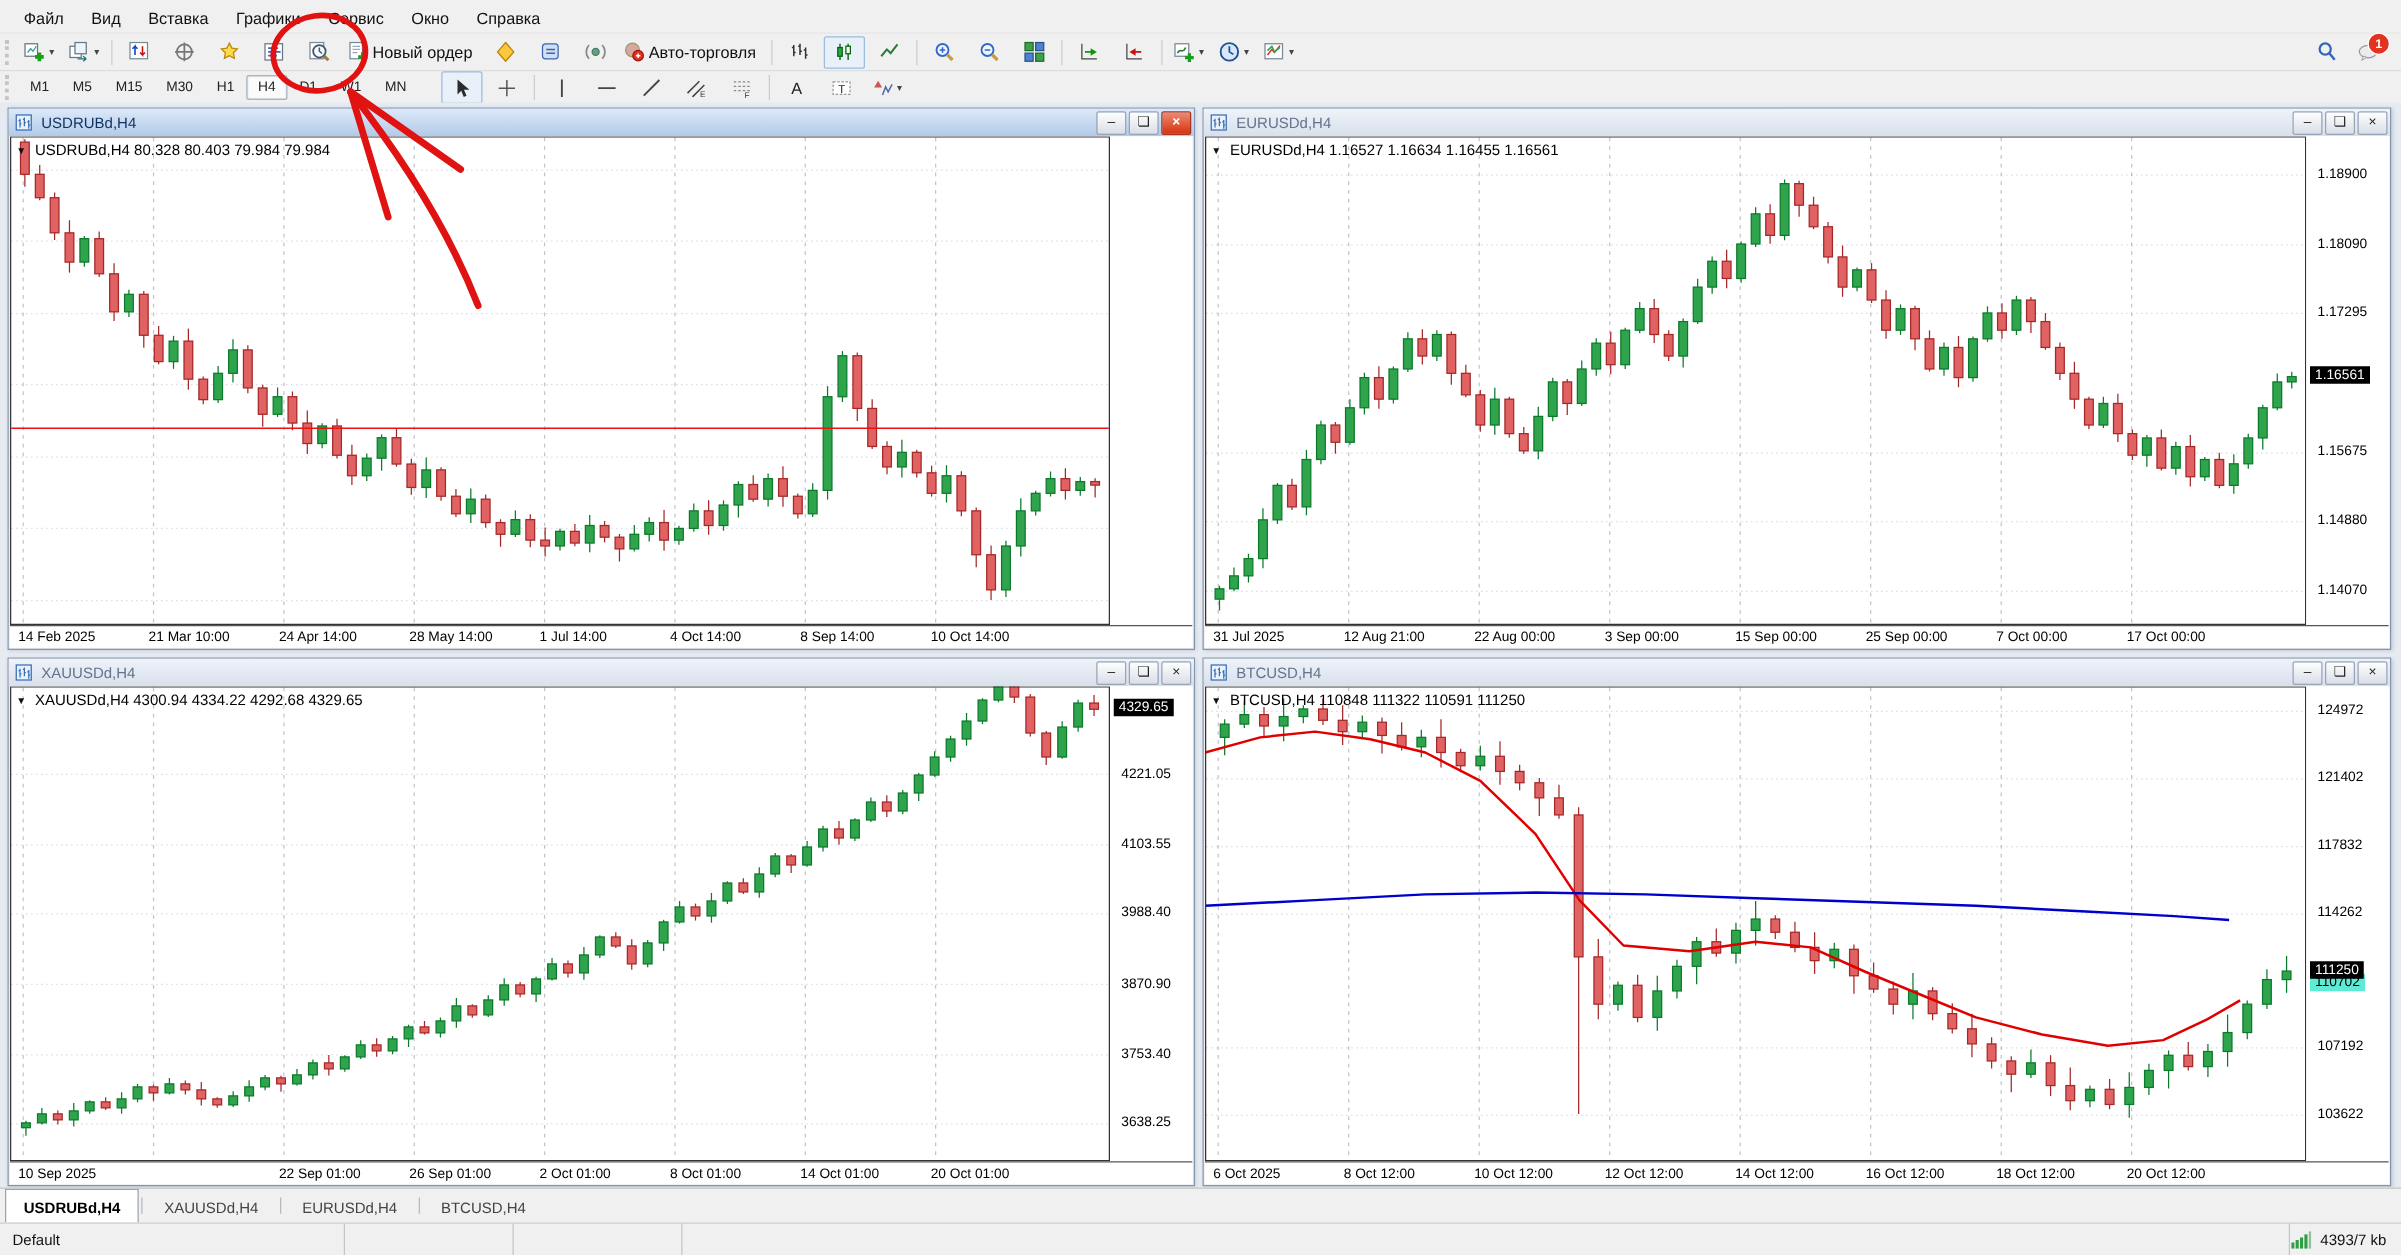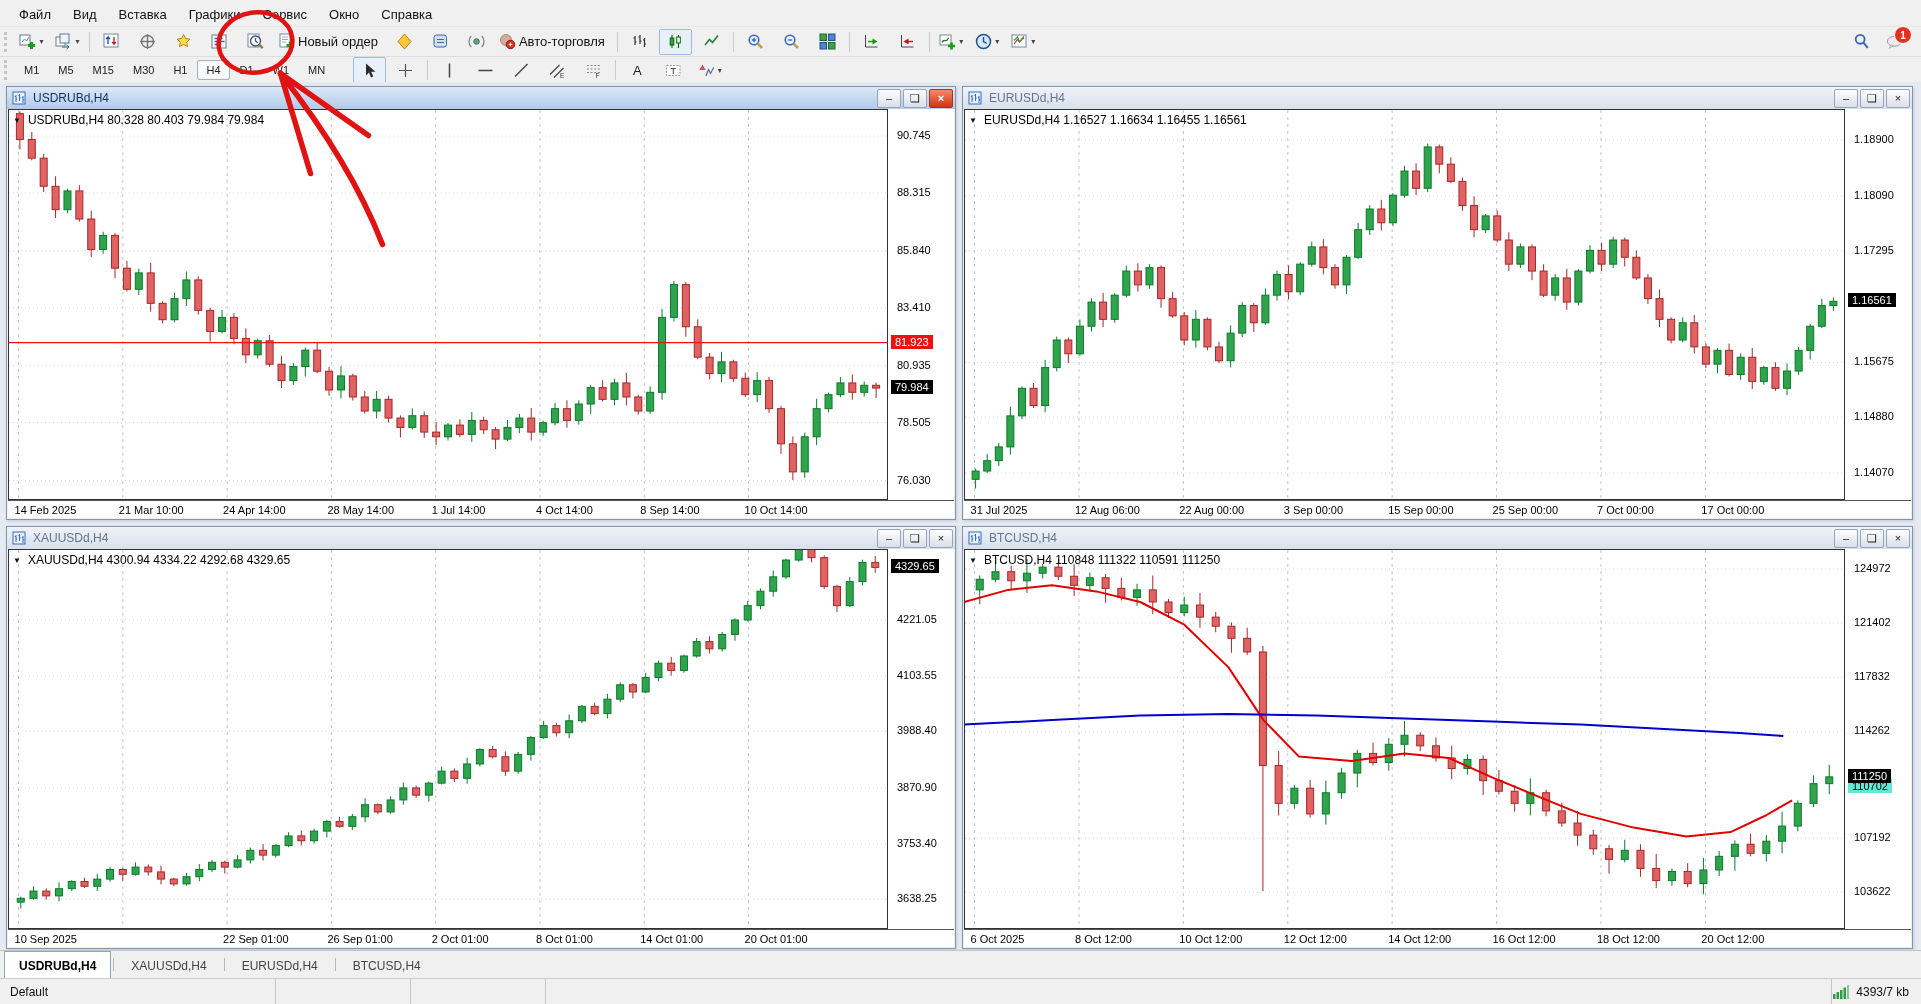--- a/index.html
+++ b/index.html
@@ -576,31 +576,20 @@
             <rect x="828.9324324324324" y="273.934131736527" width="7" height="11.70658682634729" fill="#2fa44d" stroke="#0b7a2b" stroke-width="1"></rect>
             <line x1="844.3243243243243" y1="265.5053892215569" x2="844.3243243243243" y2="290.6745508982037" stroke="#a52828" stroke-width="1"></line>
             <rect x="840.8243243243243" y="273.934131736527" width="7" height="9.365269461077958" fill="#e06262" stroke="#a52828" stroke-width="1"></rect>
             <line x1="856.2162162162161" y1="272.5878742514972" x2="856.2162162162161" y2="287.51377245509013" stroke="#0b7a2b" stroke-width="1"></line>
             <rect x="852.7162162162161" y="276.27544910179665" width="7" height="7.0239520958082835" fill="#2fa44d" stroke="#0b7a2b" stroke-width="1"></rect>
             <line x1="868.108108108108" y1="273.64146706586854" x2="868.108108108108" y2="289.0941616766466" stroke="#a52828" stroke-width="1"></line>
             <rect x="864.608108108108" y="276.27544910179665" width="7" height="2.809580838323086" fill="#e06262" stroke="#a52828" stroke-width="1"></rect>
             <line x1="1" y1="233.59323353293416" x2="879" y2="233.59323353293416" stroke="#ee1111" stroke-width="1.3"></line>
             <rect x="0.5" y="0.5" width="879" height="390" fill="none" stroke="#333333" stroke-width="1"></rect>
           </svg>
-          <div class="scale-col" style="left: 880px; width: 66px; height: 391px;">
-            <span class="scale-tick" style="top: 20.0422px;">90.745</span>
-            <span class="scale-tick" style="top: 76.9362px;">88.315</span>
-            <span class="scale-tick" style="top: 134.884px;">85.840</span>
-            <span class="scale-tick" style="top: 191.778px;">83.410</span>
-            <span class="scale-tick" style="top: 249.725px;">80.935</span>
-            <span class="scale-tick" style="top: 306.619px;">78.505</span>
-            <span class="scale-tick" style="top: 364.567px;">76.030</span>
-            <span class="price-label" style="top: 270.991px;">79.984</span>
-            <span class="price-label red" style="top: 225.593px;">81.923</span>
-          </div>
           <div class="time-row" style="top: 391px; width: 946px; height: 18px;">
             <span class="time-tick" style="left: 6.56px;">14 Feb 2025</span>
             <span class="time-tick" style="left: 110.84px;">21 Mar 10:00</span>
             <span class="time-tick" style="left: 215.12px;">24 Apr 14:00</span>
             <span class="time-tick" style="left: 319.4px;">28 May 14:00</span>
             <span class="time-tick" style="left: 423.68px;">1 Jul 14:00</span>
             <span class="time-tick" style="left: 527.96px;">4 Oct 14:00</span>
             <span class="time-tick" style="left: 632.24px;">8 Sep 14:00</span>
             <span class="time-tick" style="left: 736.52px;">10 Oct 14:00</span>
           </div>
@@ -797,21 +786,21 @@
             <span class="scale-tick" style="top: 24.0317px;">1.18900</span>
             <span class="scale-tick" style="top: 79.8889px;">1.18090</span>
             <span class="scale-tick" style="top: 134.712px;">1.17295</span>
             <span class="scale-tick" style="top: 246.426px;">1.15675</span>
             <span class="scale-tick" style="top: 301.249px;">1.14880</span>
             <span class="scale-tick" style="top: 357.106px;">1.14070</span>
             <span class="price-label" style="top: 184.328px;">1.16561</span>
           </div>
           <div class="time-row" style="top: 391px; width: 947px; height: 18px;">
             <span class="time-tick" style="left: 6.572px;">31 Jul 2025</span>
-            <span class="time-tick" style="left: 110.971px;">12 Aug 06:00</span>
+            <span class="time-tick" style="left: 110.971px;">12 Aug 21:00</span>
             <span class="time-tick" style="left: 215.369px;">22 Aug 00:00</span>
             <span class="time-tick" style="left: 319.767px;">3 Sep 00:00</span>
             <span class="time-tick" style="left: 424.166px;">15 Sep 00:00</span>
             <span class="time-tick" style="left: 528.564px;">25 Sep 00:00</span>
             <span class="time-tick" style="left: 632.963px;">7 Oct 00:00</span>
             <span class="time-tick" style="left: 737.361px;">17 Oct 00:00</span>
           </div>
           <div class="info-line">
             <span class="tri">▼</span>
             <span>EURUSDd,H4  1.16527 1.16634 1.16455 1.16561</span>

